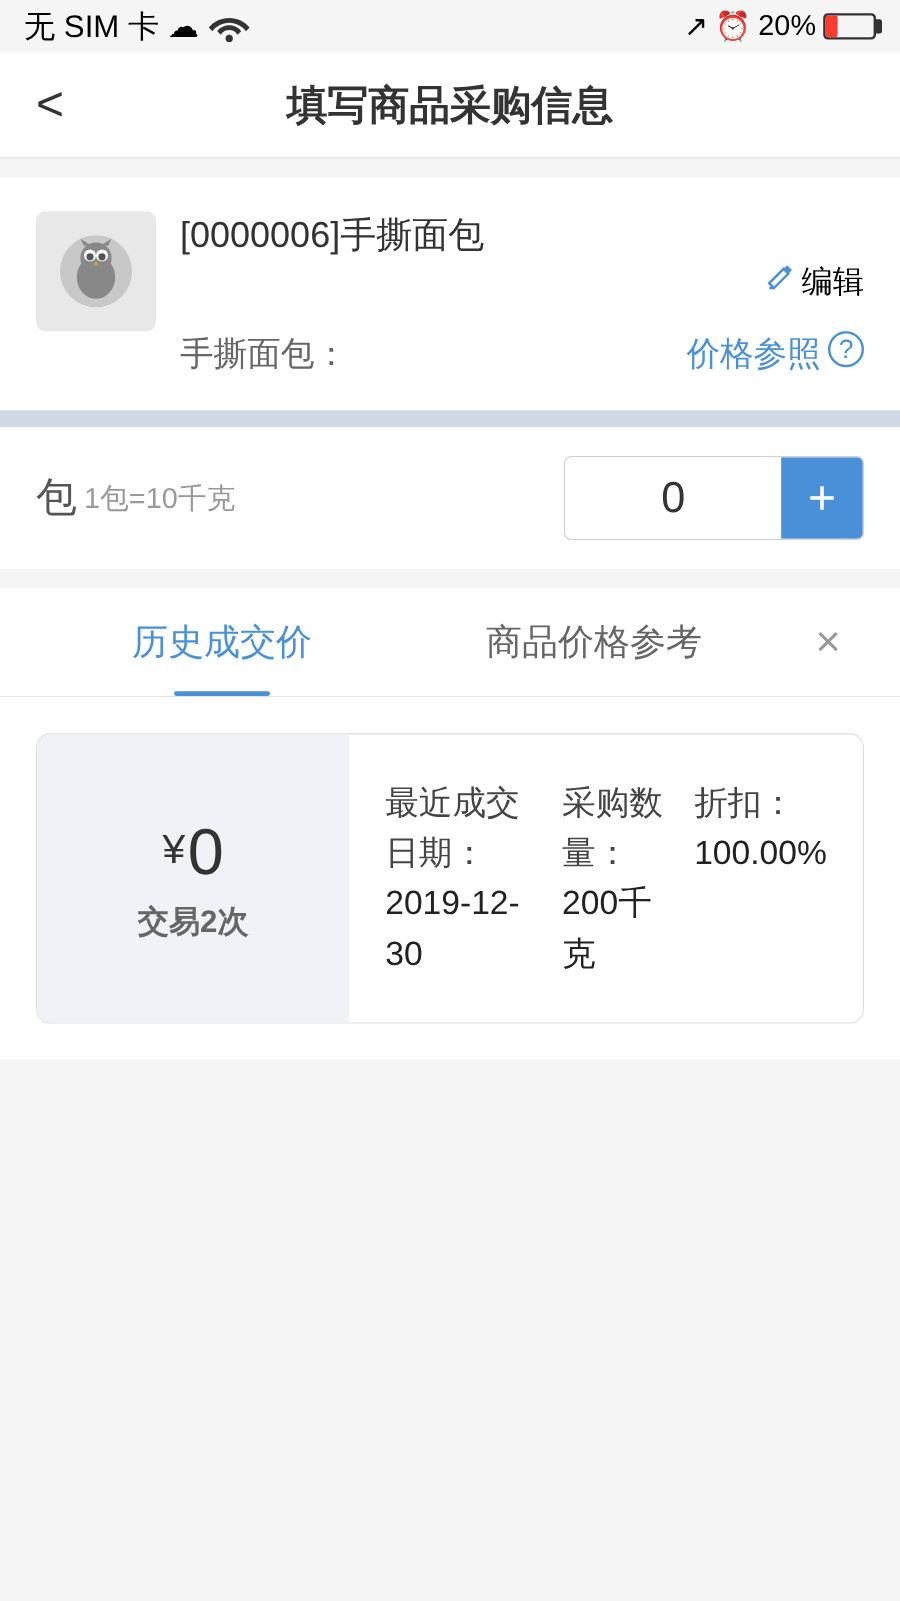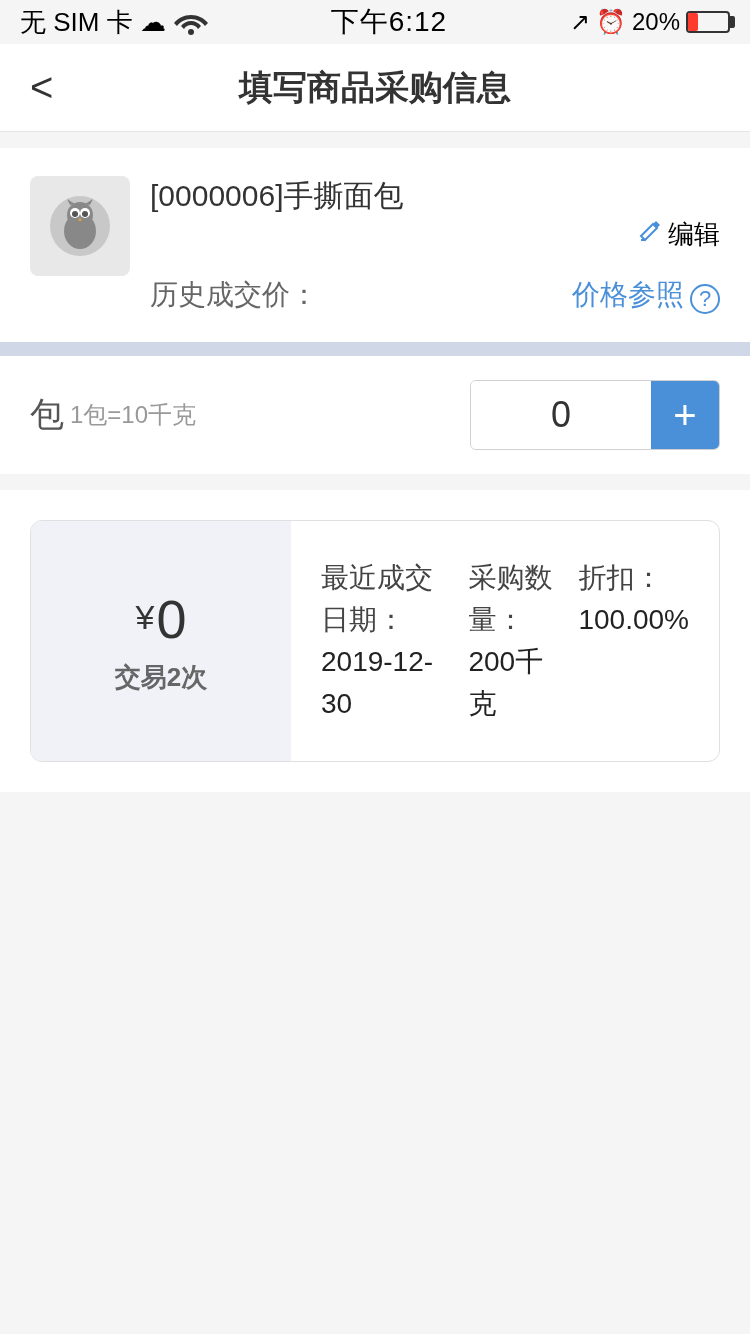--- a/index.html
+++ b/index.html
@@ -163,21 +163,21 @@
       font-size: 26px;
       color: #333;
       background: #fff;
       cursor: pointer;
       gap: 8px;
     }
     .price-ref {
       font-size: 28px;
       color: #4a90d9;
       display: flex;
-      align-items: flex-end;
+      align-items: flex-start;
       gap: 6px;
       cursor: pointer;
     }
 
     
     .quantity-section {
       background: #d0d8e8;
       height: 14px;
     }
     .quantity-row {
@@ -354,21 +354,20 @@
 
 <div class="status-bar">
   <div class="status-left">
     <span>无 SIM 卡 ☁</span>
     <svg width="34" height="26" viewBox="0 0 34 26">
       <path d="M17 6 C10 6, 4 9, 0 14 L3 17 C6 13, 11 10, 17 10 C23 10, 28 13, 31 17 L34 14 C30 9, 24 6, 17 6Z" fill="#333"></path>
       <path d="M17 12 C13 12, 9 14, 7 17 L10 20 C12 17, 14 16, 17 16 C20 16, 22 17, 24 20 L27 17 C25 14, 21 12, 17 12Z" fill="#333"></path>
       <circle cx="17" cy="23" r="3" fill="#333"></circle>
     </svg>
   </div>
-  <div class="status-center">下午6:12</div>
   <div class="status-right">
     <span>↗</span>
     <span>⏰</span>
     <span>20%</span>
     <div class="battery-icon">
       <div class="battery-fill"></div>
     </div>
   </div>
 </div>
 
@@ -406,21 +405,21 @@
           <svg width="26" height="26" viewBox="0 0 26 26">
             <path d="M3 19 L15 7 L19 11 L7 23 Z" fill="none" stroke="#4a90d9" stroke-width="2"></path>
             <path d="M15 7 L18 4 L22 8 L19 11 Z" fill="#4a90d9"></path>
             <line x1="3" y1="23" x2="7" y2="23" stroke="#4a90d9" stroke-width="2"></line>
           </svg>
           <span>编辑</span>
         </div>
       </div>
       <div class="product-unit-row">
         <div style="display:flex; align-items:center; gap:10px;">
-          <span class="unit-label">历史成交价：</span>
+          <span class="unit-label">手撕面包：</span>
         </div>
         <div class="price-ref">
           <span>价格参照</span>
           <span style="width:30px;height:30px;border-radius:50%;border:2px solid #4a90d9;display:flex;align-items:center;justify-content:center;font-size:22px;">?</span>
         </div>
       </div>
     </div>
   </div>
 </div>
 
@@ -431,20 +430,30 @@
     <span class="unit-main">包</span>
     <span class="unit-conversion">1包=10千克</span>
   </div>
   <div class="quantity-input-group">
     <input class="quantity-input" type="text" value="0" style="">
     <div class="qty-plus-btn">+</div>
   </div>
 </div>
 
 <div class="tabs-section">
+  <div class="tabs-bar">
+    <div class="tab-item active">
+      <span>历史成交价</span>
+      <div class="tab-underline"></div>
+    </div>
+    <div class="tab-item">
+      <span>商品价格参考</span>
+    </div>
+    <div class="tab-close">×</div>
+  </div>
 
   <div class="price-section">
     <div class="price-card">
       <div class="price-left">
         <div class="price-amount">
           <span class="price-currency">¥</span>
           <span>0</span>
         </div>
         <div class="price-transactions">交易2次</div>
       </div>

